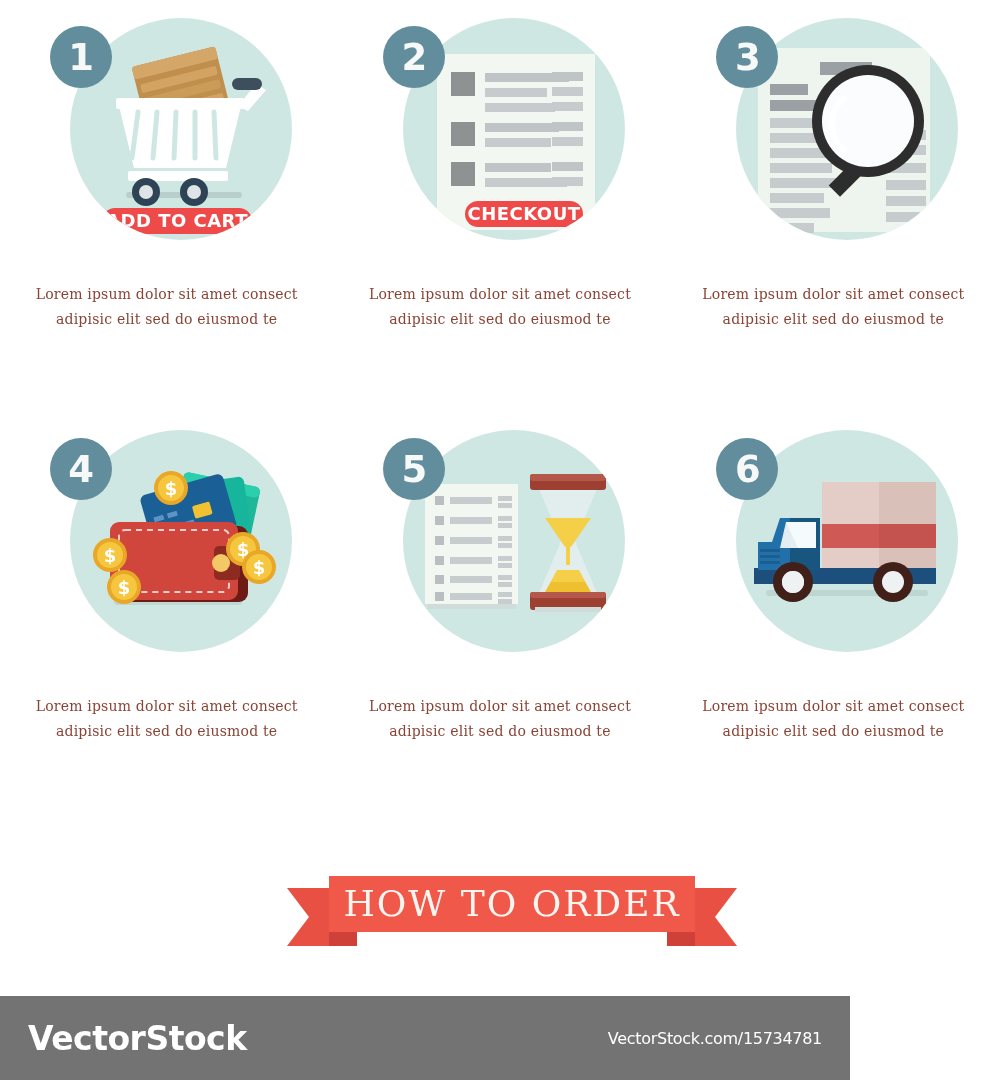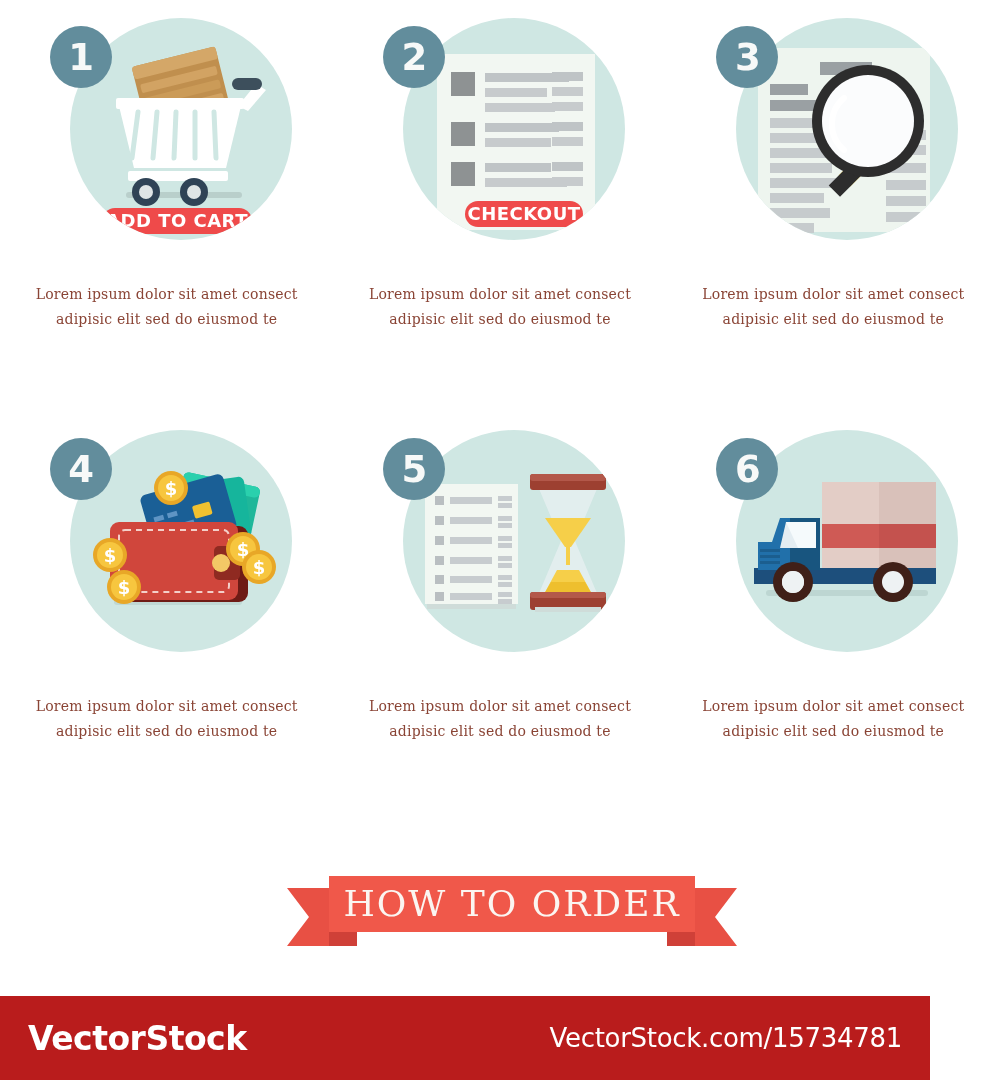--- a/index.html
+++ b/index.html
@@ -122,43 +122,43 @@
     letter-spacing: 2px;
     z-index: 3;
     pointer-events: none;
   }
 
   
   .footer {
     position: absolute;
     left: 0;
     top: 996px;
-    width: 930px;
+    width: 850px;
     height: 84px;
-    background: #b91c1c;
+    background: #737373;
   }
   .footer-logo {
     position: absolute;
     left: 28px;
     top: 50%;
     transform: translateY(-50%);
     color: #ffffff;
     font-family: "DejaVu Sans", sans-serif;
     font-weight: bold;
     font-size: 33px;
     letter-spacing: -0.5px;
   }
   .footer-url {
     position: absolute;
     right: 28px;
     top: 50%;
     transform: translateY(-50%);
     color: #ffffff;
     font-family: "DejaVu Sans", sans-serif;
-    font-size: 26px;
+    font-size: 16px;
     letter-spacing: -0.3px;
   }
 </style>
 </head>
 <body>
 
 <div class="steps-grid">
 
   <div class="step step-row1">
     <div class="circle-wrap">

